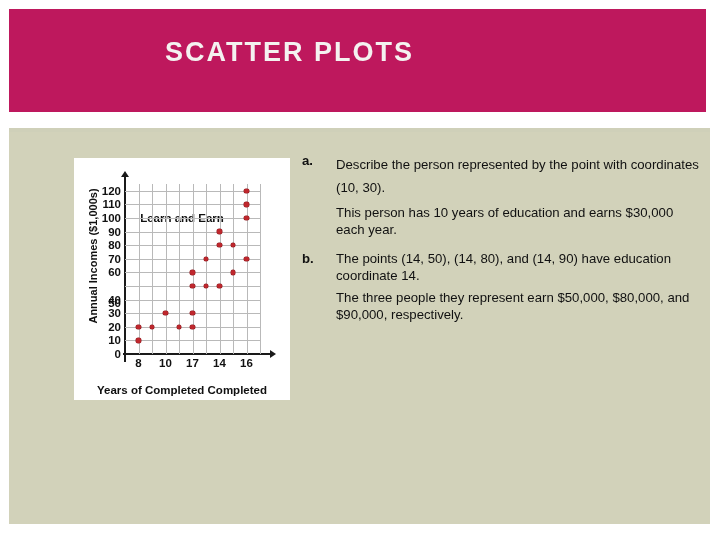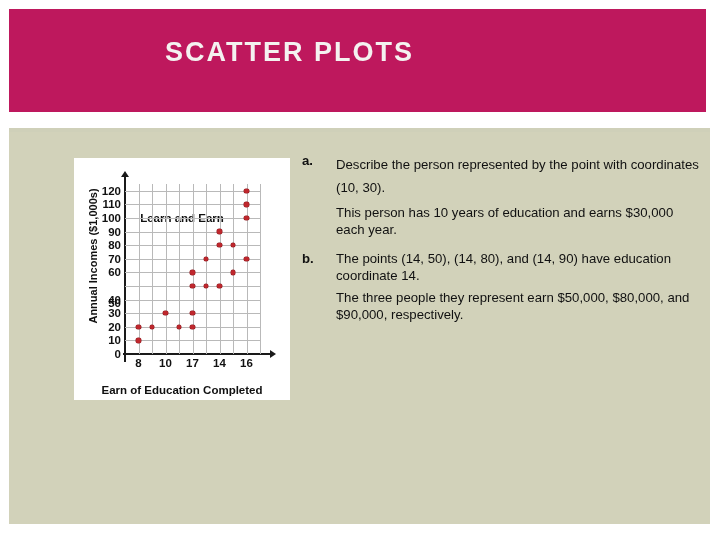--- a/index.html
+++ b/index.html
@@ -234,21 +234,21 @@
   <div class="header-band">
     <div class="header-title">SCATTER PLOTS</div>
   </div>
 
 
   <div class="body-panel"></div>
 
   <div class="figure">
     <div class="fig-title">Learn and Earn</div>
     <div class="ylabel">Annual Incomes ($1,000s)</div>
-    <div class="xlabel">Earn of Education Completed</div>
+    <div class="xlabel">Years of Completed Completed</div>
     <div class="plot" id="plot">
       <div class="axis-y"></div>
       <div class="axis-x"></div>
     <div class="gridline-h" style="top: 156.4px;"></div>
         <div class="gridline-h" style="top: 142.8px;"></div>
         <div class="gridline-h" style="top: 129.2px;"></div>
         <div class="gridline-h" style="top: 115.6px;"></div>
         <div class="gridline-h" style="top: 102px;"></div>
         <div class="gridline-h" style="top: 88.4px;"></div>
         <div class="gridline-h" style="top: 74.8px;"></div>

